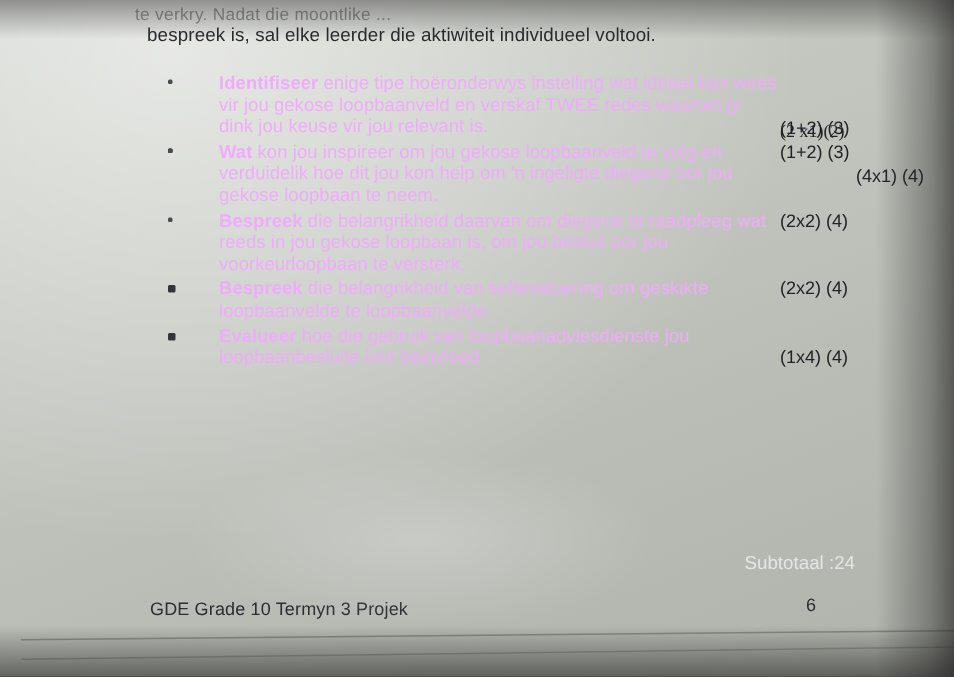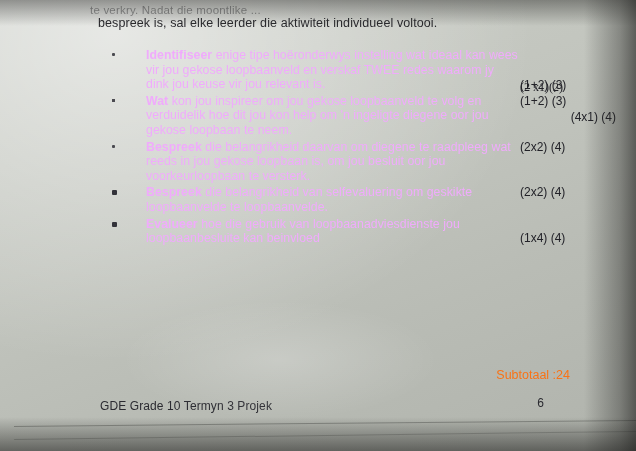--- a/index.html
+++ b/index.html
@@ -159,21 +159,21 @@
     font-size: 12px;
     color: #222228;
     text-align: left;
   }
 
   .subtotal {
     position: absolute;
     right: 66px;
     top: 368px;
     font-size: 12.5px;
-    color: #f97316;
+    color: #e5e5e5;
   }
   .pageno {
     position: absolute;
     right: 92px;
     top: 396px;
     font-size: 12px;
     color: #2a2a30;
   }
   .footer {
     position: absolute;

